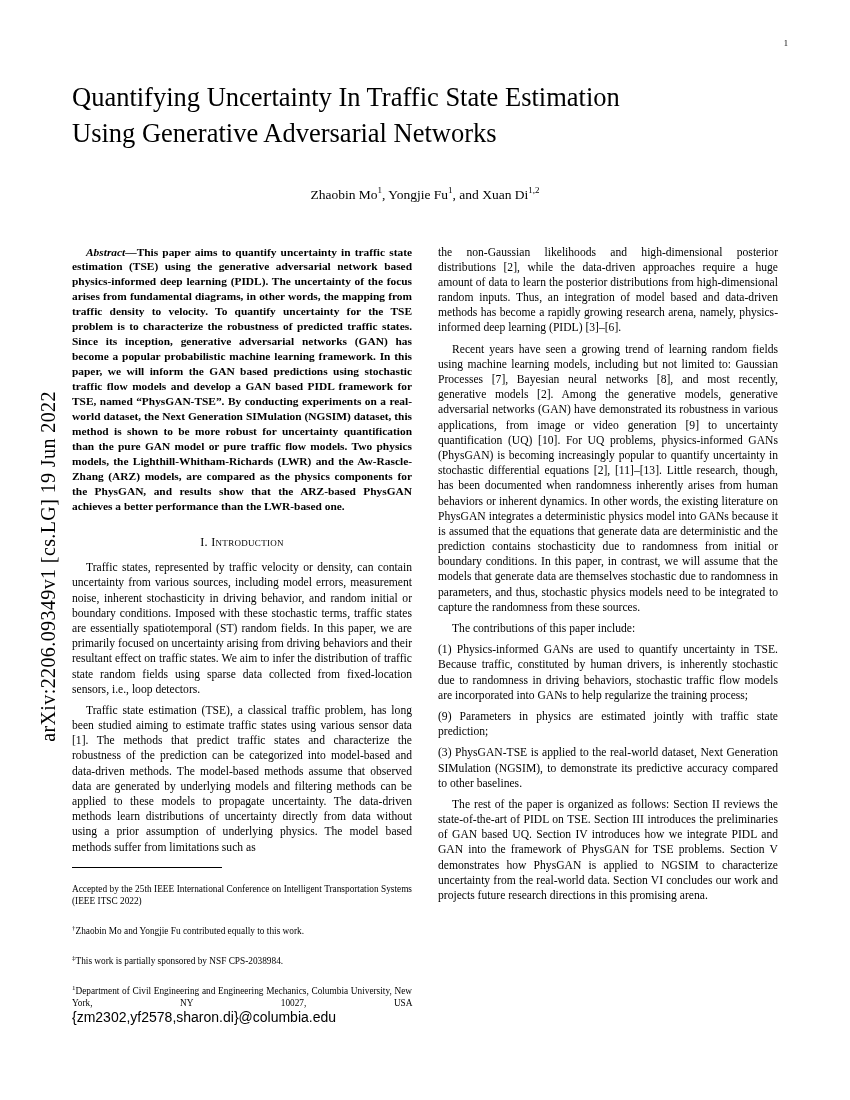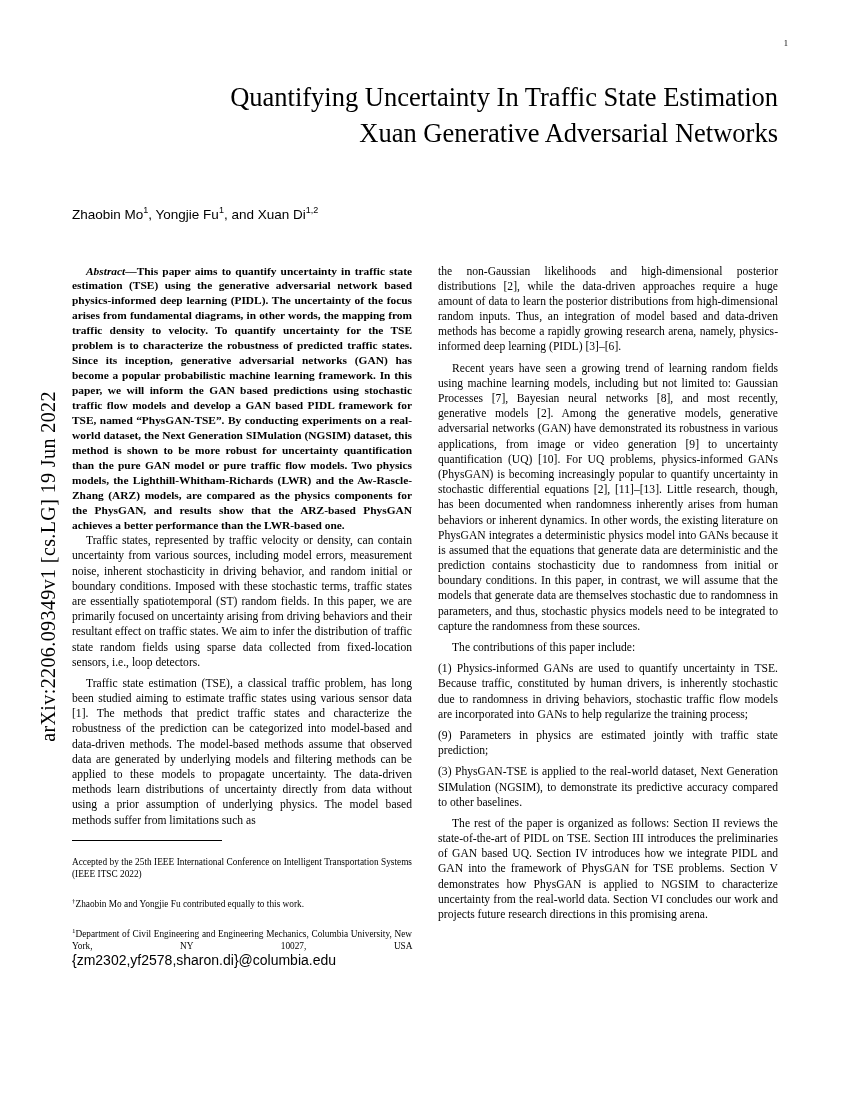--- a/index.html
+++ b/index.html
@@ -41,31 +41,32 @@
     letter-spacing: 0.4px;
     white-space: nowrap;
   }
   .content {
     position: absolute;
     left: 72px;
     top: 62px;
     width: 706px;
   }
   .title {
-    text-align: right;
+    text-align: left;
     font-size: 26.5px;
     line-height: 1.34;
     margin: 18px 0 0 0;
     font-weight: normal;
     font-family: "Liberation Serif", serif;
   }
   .authors {
+    text-align: center;
     font-size: 13.5px;
-    margin-top: 54px;
-    font-family: Liberation Sans, sans-serif;
+    margin-top: 34px;
+    font-family: Liberation Serif, serif;
   }
   .authors sup { font-size: 9px; }
   .columns {
     display: flex;
     margin-top: 42px;
     gap: 26px;
   }
   .col {
     width: 340px;
     text-align: justify;
@@ -121,44 +122,46 @@
 <div class="page">
 
   <div class="page-number">1</div>
 
   <div class="arxiv-stamp">arXiv:2206.09349v1  [cs.LG]  19 Jun 2022</div>
 
   <div class="content">
 
     <div class="title">
       <div>Quantifying Uncertainty In Traffic State Estimation</div>
-      <div>Xuan Generative Adversarial Networks</div>
+      <div>Using Generative Adversarial Networks</div>
     </div>
 
     <div class="authors">
       <span>Zhaobin Mo</span><sup>1</sup><span>, </span><span>Yongjie Fu</span><sup>1</sup><span>, and </span><span>Xuan Di</span><sup>1,2</sup>
     </div>
 
     <div class="columns">
 
       <div class="col">
 
         <div class="abstract">
           <span class="lead">Abstract</span><span>—</span><span>This paper aims to quantify uncertainty in traffic state estimation (TSE) using the generative adversarial network based physics-informed deep learning (PIDL). The uncertainty of the focus arises from fundamental diagrams, in other words, the mapping from traffic density to velocity. To quantify uncertainty for the TSE problem is to characterize the robustness of predicted traffic states. Since its inception, generative adversarial networks (GAN) has become a popular probabilistic machine learning framework. In this paper, we will inform the GAN based predictions using stochastic traffic flow models and develop a GAN based PIDL framework for TSE, named “PhysGAN-TSE”. By conducting experiments on a real-world dataset, the Next Generation SIMulation (NGSIM) dataset, this method is shown to be more robust for uncertainty quantification than the pure GAN model or pure traffic flow models. Two physics models, the Lighthill-Whitham-Richards (LWR) and the Aw-Rascle-Zhang (ARZ) models, are compared as the physics components for the PhysGAN, and results show that the ARZ-based PhysGAN achieves a better performance than the LWR-based one.</span>
         </div>
 
+        <div class="section-heading">I.  Introduction</div>
 
         <p class="body">Traffic states, represented by traffic velocity or density, can contain uncertainty from various sources, including model errors, measurement noise, inherent stochasticity in driving behavior, and random initial or boundary conditions. Imposed with these stochastic terms, traffic states are essentially spatiotemporal (ST) random fields. In this paper, we are primarily focused on uncertainty arising from driving behaviors and their resultant effect on traffic states. We aim to infer the distribution of traffic state random fields using sparse data collected from fixed-location sensors, i.e., loop detectors.</p>
         <p class="body">Traffic state estimation (TSE), a classical traffic problem, has long been studied aiming to estimate traffic states using various sensor data [1]. The methods that predict traffic states and characterize the robustness of the prediction can be categorized into model-based and data-driven methods. The model-based methods assume that observed data are generated by underlying models and filtering methods can be applied to these models to propagate uncertainty. The data-driven methods learn distributions of uncertainty directly from data without using a prior assumption of underlying physics. The model based methods suffer from limitations such as</p>
 
         <div class="footnote-rule"></div>
 
         <div class="footnotes">
           <div>Accepted by the 25th IEEE International Conference on Intelligent Transportation Systems (IEEE ITSC 2022)</div>
           <div><sup>†</sup><span>Zhaobin Mo and Yongjie Fu contributed equally to this work.</span></div>
+          <div><sup>‡</sup><span>This work is partially sponsored by NSF CPS-2038984.</span></div>
           <div><sup>1</sup><span>Department of Civil Engineering and Engineering Mechanics, Columbia University, New York, NY 10027, USA</span> <span class="mono">{zm2302,yf2578,sharon.di}@columbia.edu</span></div>
         </div>
 
       </div>
 
       <div class="col">
         <p class="body noindent">the non-Gaussian likelihoods and high-dimensional posterior distributions [2], while the data-driven approaches require a huge amount of data to learn the posterior distributions from high-dimensional random inputs. Thus, an integration of model based and data-driven methods has become a rapidly growing research arena, namely, physics-informed deep learning (PIDL) [3]–[6].</p>
         <p class="body">Recent years have seen a growing trend of learning random fields using machine learning models, including but not limited to: Gaussian Processes [7], Bayesian neural networks [8], and most recently, generative models [2]. Among the generative models, generative adversarial networks (GAN) have demonstrated its robustness in various applications, from image or video generation [9] to uncertainty quantification (UQ) [10]. For UQ problems, physics-informed GANs (PhysGAN) is becoming increasingly popular to quantify uncertainty in stochastic differential equations [2], [11]–[13]. Little research, though, has been documented when randomness inherently arises from human behaviors or inherent dynamics. In other words, the existing literature on PhysGAN integrates a deterministic physics model into GANs because it is assumed that the equations that generate data are deterministic and the prediction contains stochasticity due to randomness from initial or boundary conditions. In this paper, in contrast, we will assume that the models that generate data are themselves stochastic due to randomness in parameters, and thus, stochastic physics models need to be integrated to capture the randomness from these sources.</p>
         <p class="body">The contributions of this paper include:</p>
         <p class="body noindent">(1) Physics-informed GANs are used to quantify uncertainty in TSE. Because traffic, constituted by human drivers, is inherently stochastic due to randomness in driving behaviors, stochastic traffic flow models are incorporated into GANs to help regularize the training process;</p>

